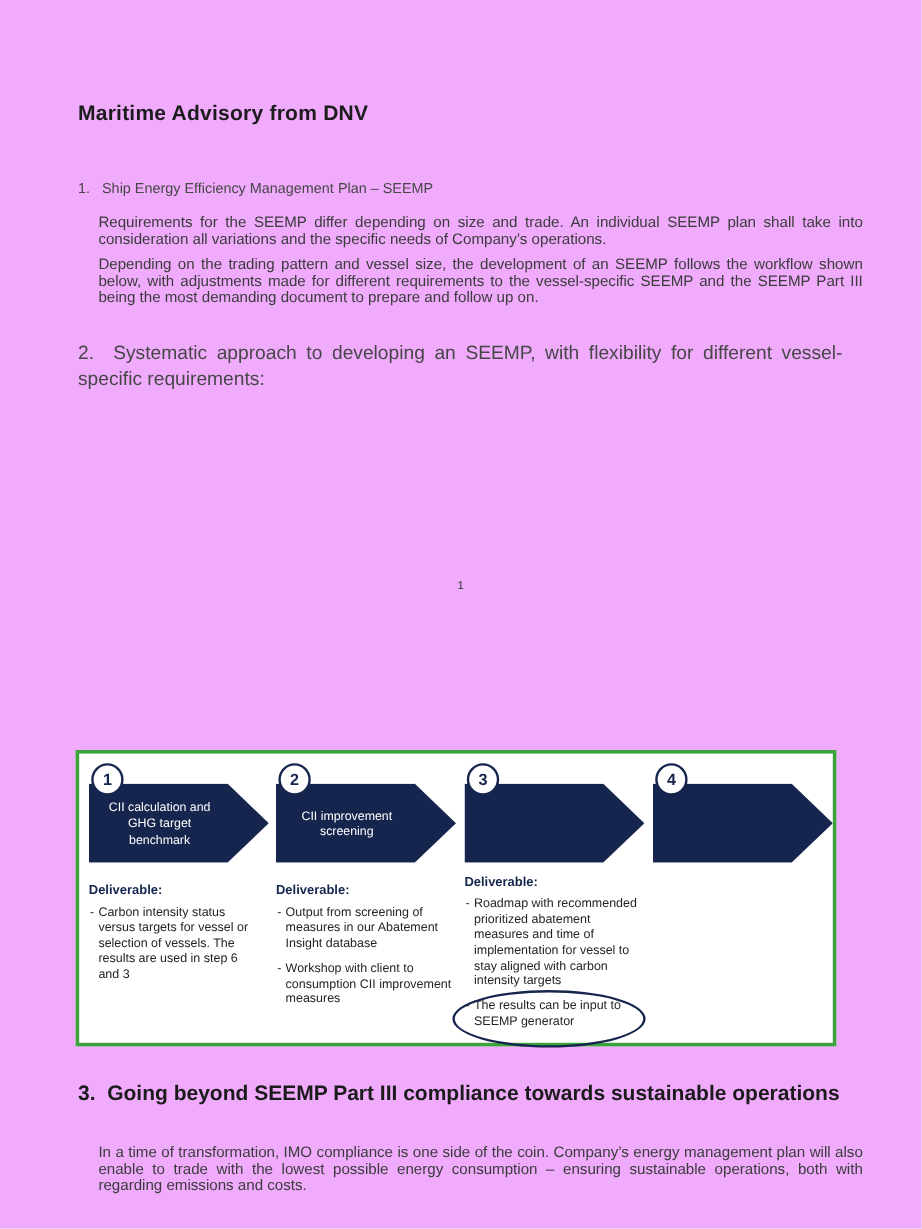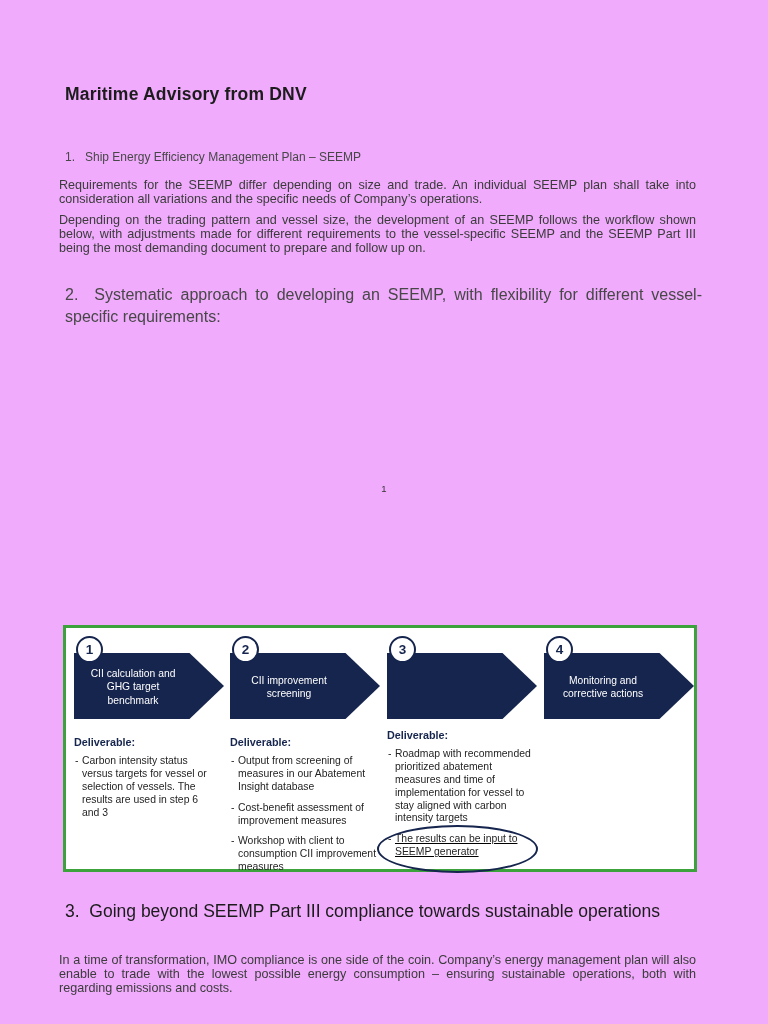--- a/index.html
+++ b/index.html
@@ -10,33 +10,33 @@
   .doc-title{
     position:absolute;left:65px;top:84px;width:637px;margin:0;
     font-size:17.5px;font-weight:700;color:#1c1c1c;letter-spacing:0.2px;
   }
   .h-num{
     position:absolute;left:65px;width:637px;color:#474747;font-weight:400;
   }
   .s1-heading{top:150px;font-size:12px;}
   .s2-heading{top:284px;font-size:16px;line-height:1.36;text-align:justify;}
   .body{
-    position:absolute;left:59px;width:637px;margin:0;
+    position:absolute;left:82px;width:637px;margin:0;
     font-size:12.6px;line-height:14px;color:#3b3b3b;text-align:justify;
   }
   .p1{top:178px;}
   .p2{top:213px;}
   .p3{top:953px;}
   .page-number{
     position:absolute;left:0;top:483px;width:768px;text-align:center;
     font-size:9.5px;color:#333333;
   }
   .s3-heading{
     position:absolute;left:65px;top:899px;width:640px;margin:0;
-    font-size:17.5px;font-weight:400;color:#1b1b1b;line-height:1.38;text-align:justify;
+    font-size:17.5px;font-weight:700;color:#1b1b1b;line-height:1.38;text-align:justify;
   }
   
   .diagram{
     position:absolute;left:63px;top:625px;width:634px;height:247px;
     border:3px solid #3ca23c;box-sizing:border-box;background:#ffffff;
   }
   .col{position:absolute;top:0;height:100%;}
   .col-1{left:8px;width:150px;}
   .col-2{left:164px;width:150px;}
   .col-3{left:321px;width:150px;}
@@ -62,21 +62,21 @@
   .col-2 .deliv{width:153px;}
   .col-3 .deliv{top:101px;width:148px;}
   .deliv-title{
     color:#16254e;font-weight:700;font-size:10.8px;margin:0 0 7px 0;
   }
   .bullet{
     position:relative;padding-left:8px;margin:0 0 8px 0;
     font-size:10.4px;line-height:1.24;color:#242424;
   }
   .bullet::before{content:"-";position:absolute;left:1px;}
-  .ellipse-wrap{position:relative;text-decoration:underline;}
+  .ellipse-wrap{position:relative;}
   .highlight-ellipse{
     position:absolute;left:-10px;top:-8px;width:161px;height:48px;
     border:2px solid #16254e;border-radius:50%;pointer-events:none;box-sizing:border-box;
   }
 </style>
 </head>
 <body>
 
 <div class="page">
 
@@ -106,21 +106,20 @@
 
     <div class="col col-2">
       <div class="arrow">
         <div class="arrow-shape"></div>
         <div class="badge">2</div>
         <div class="arrow-label">CII improvement screening</div>
       </div>
       <div class="deliv">
         <div class="deliv-title">Deliverable:</div>
         <div class="bullet">Output from screening of measures in our Abatement Insight database</div>
-        <div class="bullet">Cost-benefit assessment of improvement measures</div>
         <div class="bullet">Workshop with client to consumption CII improvement measures</div>
       </div>
     </div>
 
     <div class="col col-3">
       <div class="arrow">
         <div class="arrow-shape"></div>
         <div class="badge">3</div>
       </div>
       <div class="deliv">
@@ -130,21 +129,20 @@
           <div class="bullet">The results can be input to SEEMP generator</div>
           <div class="highlight-ellipse"></div>
         </div>
       </div>
     </div>
 
     <div class="col col-4">
       <div class="arrow">
         <div class="arrow-shape"></div>
         <div class="badge">4</div>
-        <div class="arrow-label">Monitoring and corrective actions</div>
       </div>
     </div>
 
   </div>
 
   <div class="s3-heading">3.&nbsp; Going beyond SEEMP Part III compliance towards sustainable operations</div>
   <p class="body p3">In a time of transformation, IMO compliance is one side of the coin. Company’s energy management plan will also enable to trade with the lowest possible energy consumption – ensuring sustainable operations, both with regarding emissions and costs.</p>
 
 </div>
 

